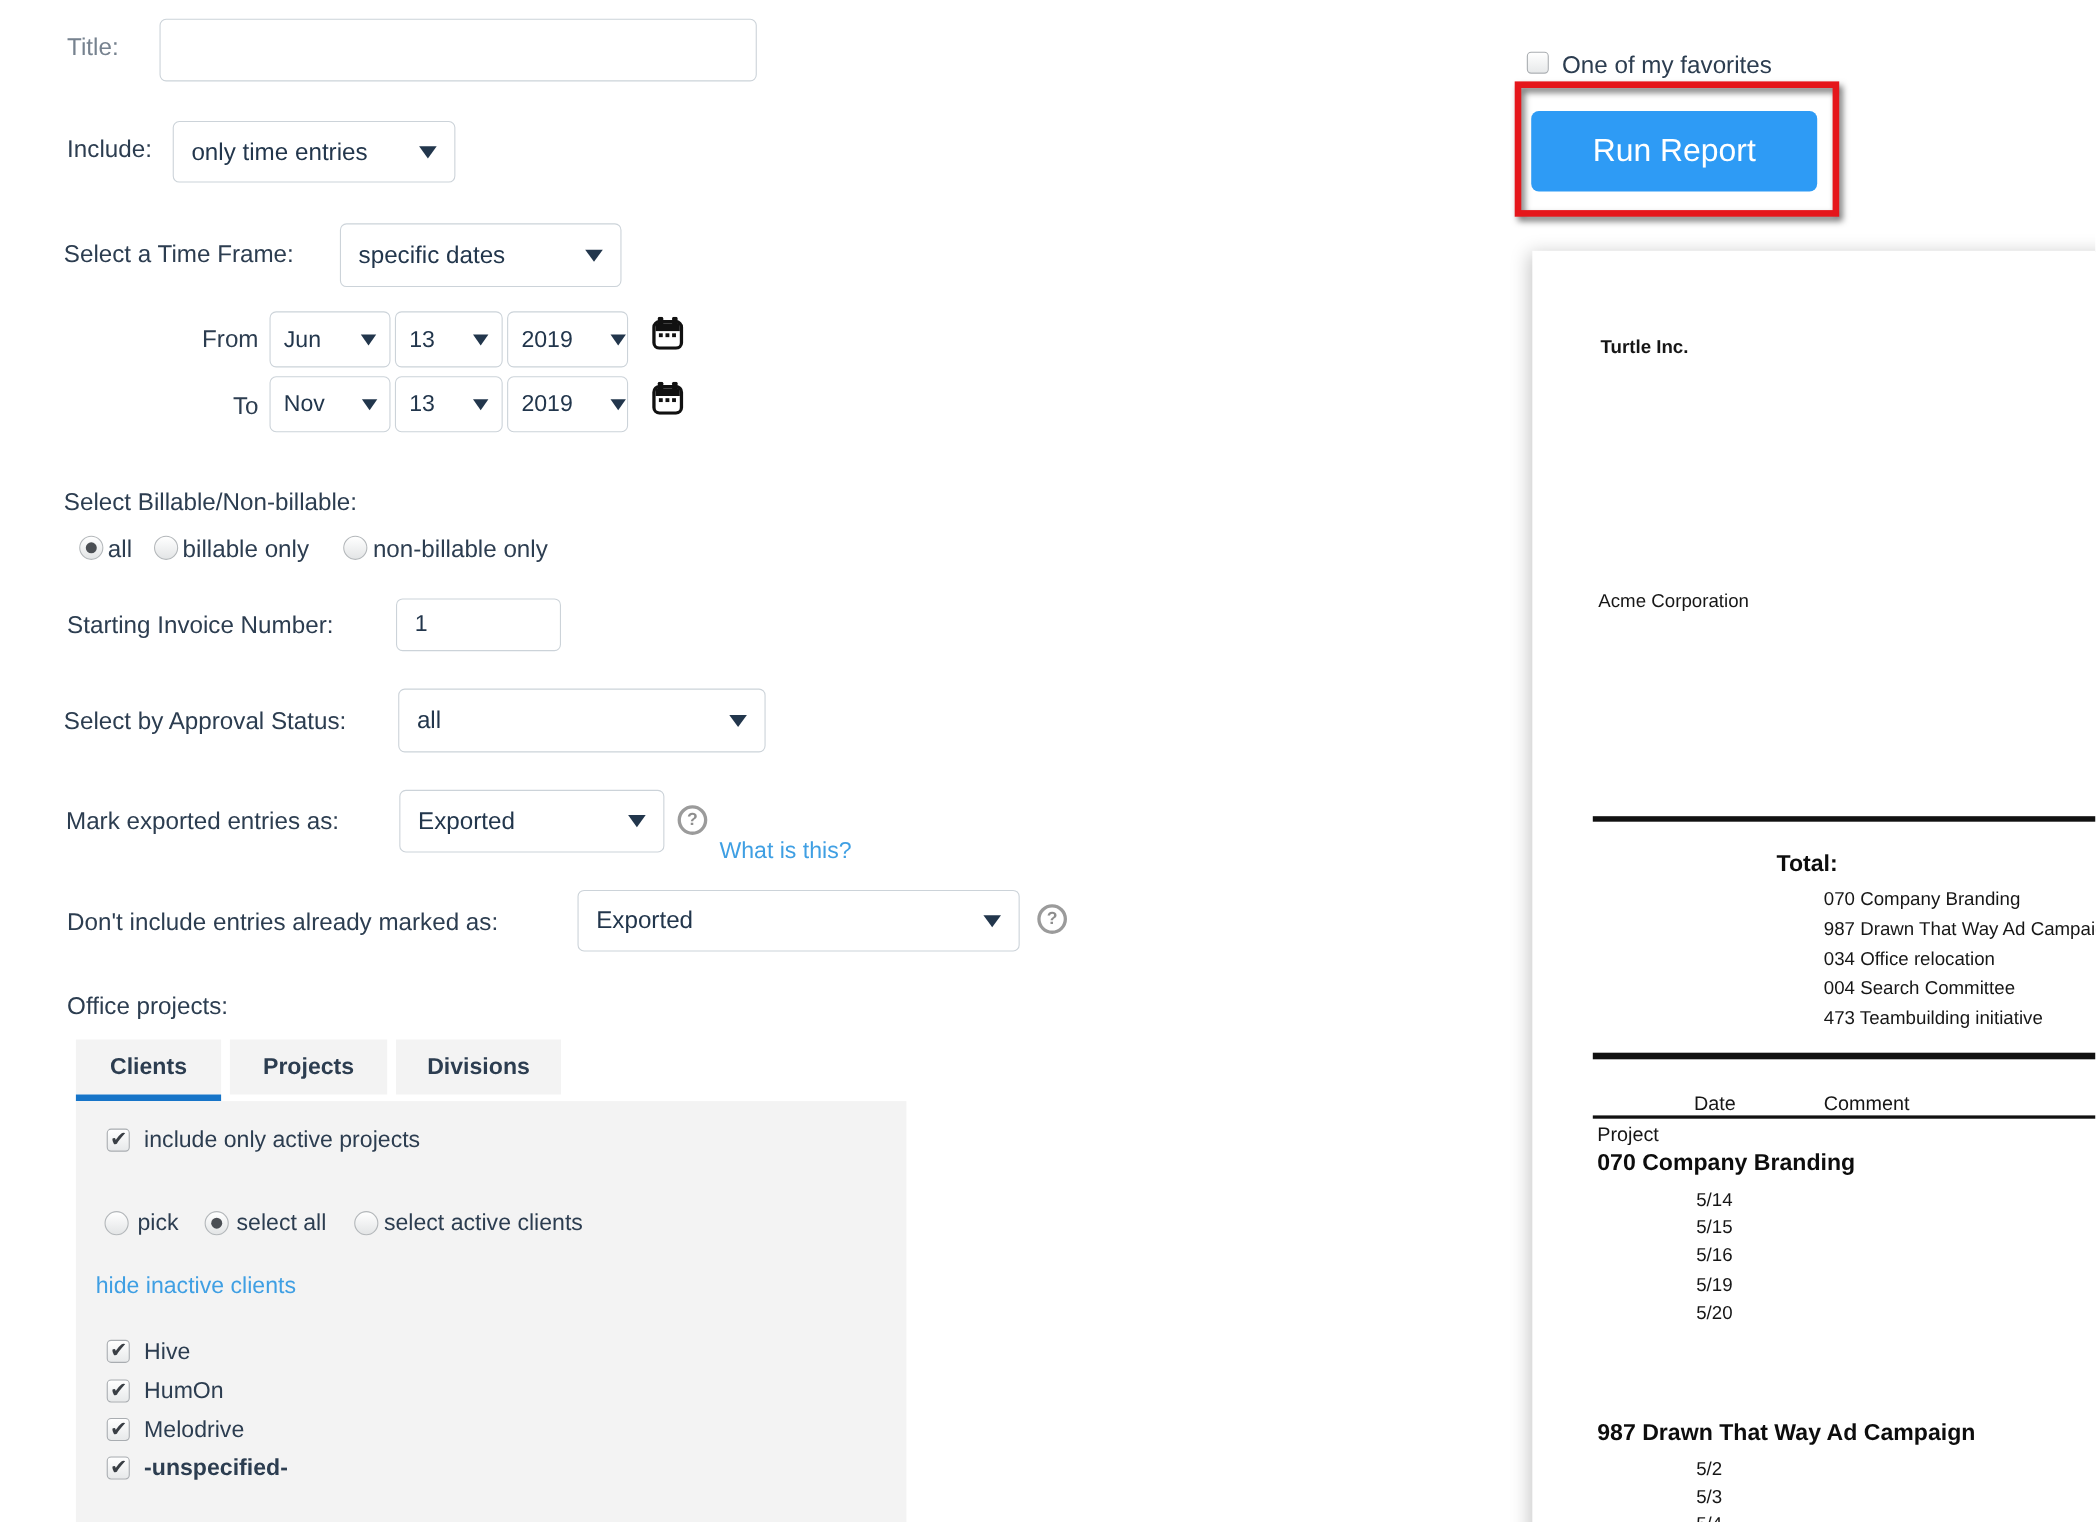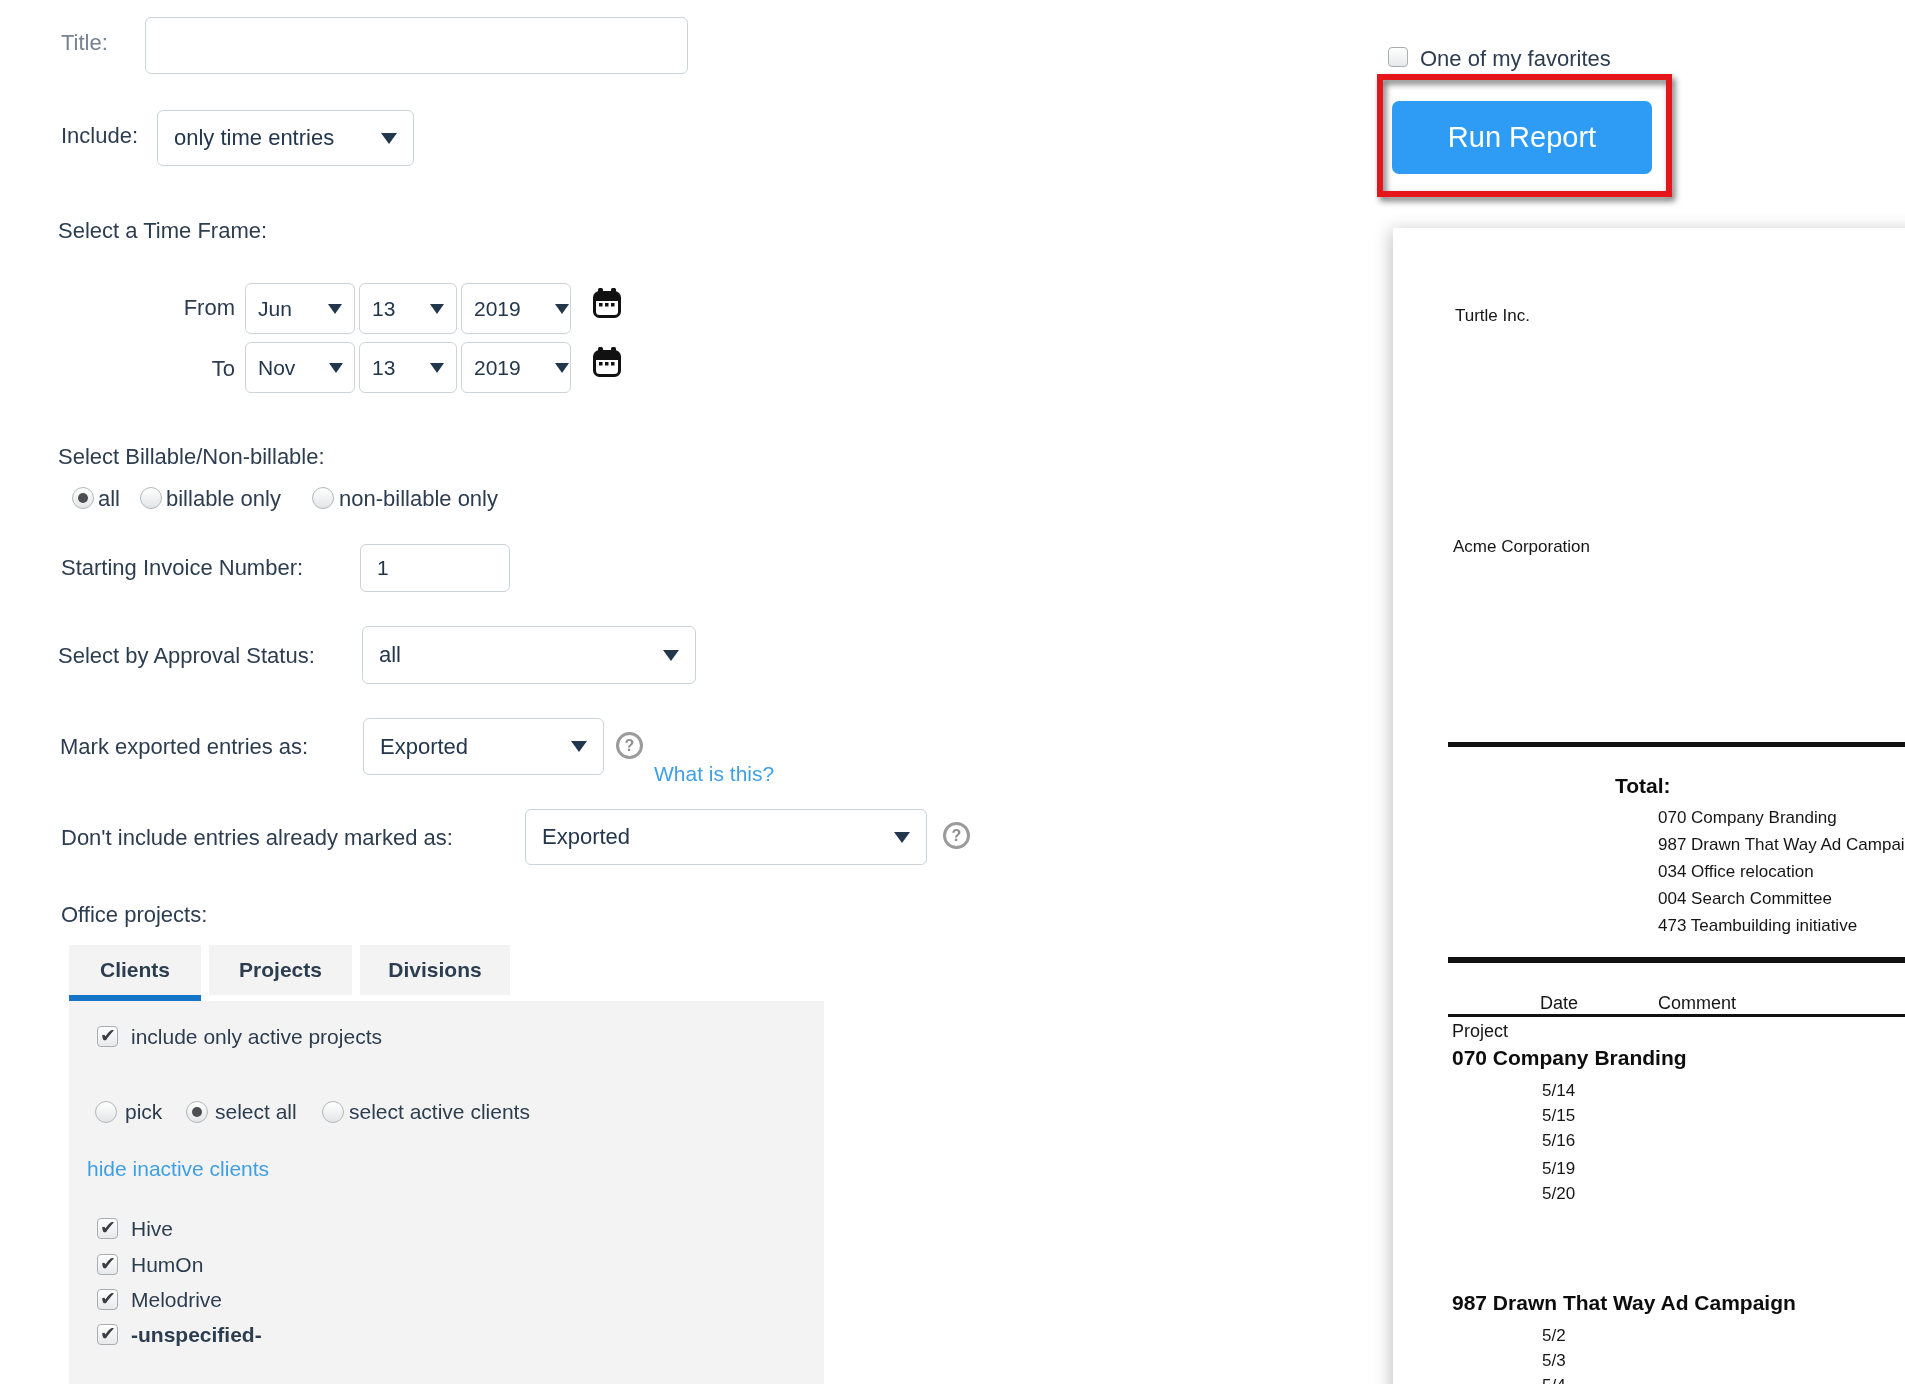--- a/index.html
+++ b/index.html
@@ -49,20 +49,24 @@
       <span></span>
     </div>
 
   <div class="abs lbl" style="left:61px;top:123px;">Include:</div>
   <div class="abs dd" style="left:157px;top:110px;width:257px;height:56px;">
     <span>only time entries</span>
     <span class="caret"></span>
   </div>
 
   <div class="abs lbl" style="left:58px;top:218px;">Select a Time Frame:</div>
+  <div class="abs dd" style="left:309px;top:203px;width:256px;height:58px;">
+    <span>specific dates</span>
+    <span class="caret"></span>
+  </div>
 
   <div class="abs lbl" style="left:178px;top:295px;width:57px;text-align:right;">From</div>
   <div class="abs dd" style="left:245px;top:283px;width:110px;height:51px;font-size:21px;padding:0 12px;">
     <span>Jun</span>
     <span class="caret" style="border-left-width:7px;border-right-width:7px;border-top-width:10px;"></span>
   </div>
   <div class="abs dd" style="left:359px;top:283px;width:98px;height:51px;font-size:21px;padding:0 12px;">
     <span>13</span>
     <span class="caret" style="border-left-width:7px;border-right-width:7px;border-top-width:10px;"></span>
   </div>
@@ -179,21 +183,21 @@
 
   <span class="cb" style="left:1388px;top:47px;width:20px;height:20px;"></span>
   <div class="abs lbl" style="left:1420px;top:46px;">One of my favorites</div>
 
   <div class="annot" style="left:1377px;top:74px;width:283px;height:111px;"></div>
   <button class="runbtn" style="left:1392px;top:101px;width:260px;height:73px;">
       <span>Run Report</span>
     </button>
 
   <div class="preview">
-    <div class="pv-text" style="left:62px;top:78px;">Turtle Inc.</div>
+    <div class="pv-text" style="left:62px;top:78px;font-weight:bold;">Turtle Inc.</div>
     <div class="pv-text" style="left:60px;top:309px;">Acme Corporation</div>
 
     <div class="pv-rule" style="left:55px;top:514px;width:505px;height:5px;"></div>
 
     <div class="pv-bold" style="left:222px;top:546px;">Total:</div>
     <div class="pv-text" style="left:265px;top:580px;">070 Company Branding</div>
     <div class="pv-text" style="left:265px;top:607px;">987 Drawn That Way Ad Campaign</div>
     <div class="pv-text" style="left:265px;top:634px;">034 Office relocation</div>
     <div class="pv-text" style="left:265px;top:661px;">004 Search Committee</div>
     <div class="pv-text" style="left:265px;top:688px;">473 Teambuilding initiative</div>

